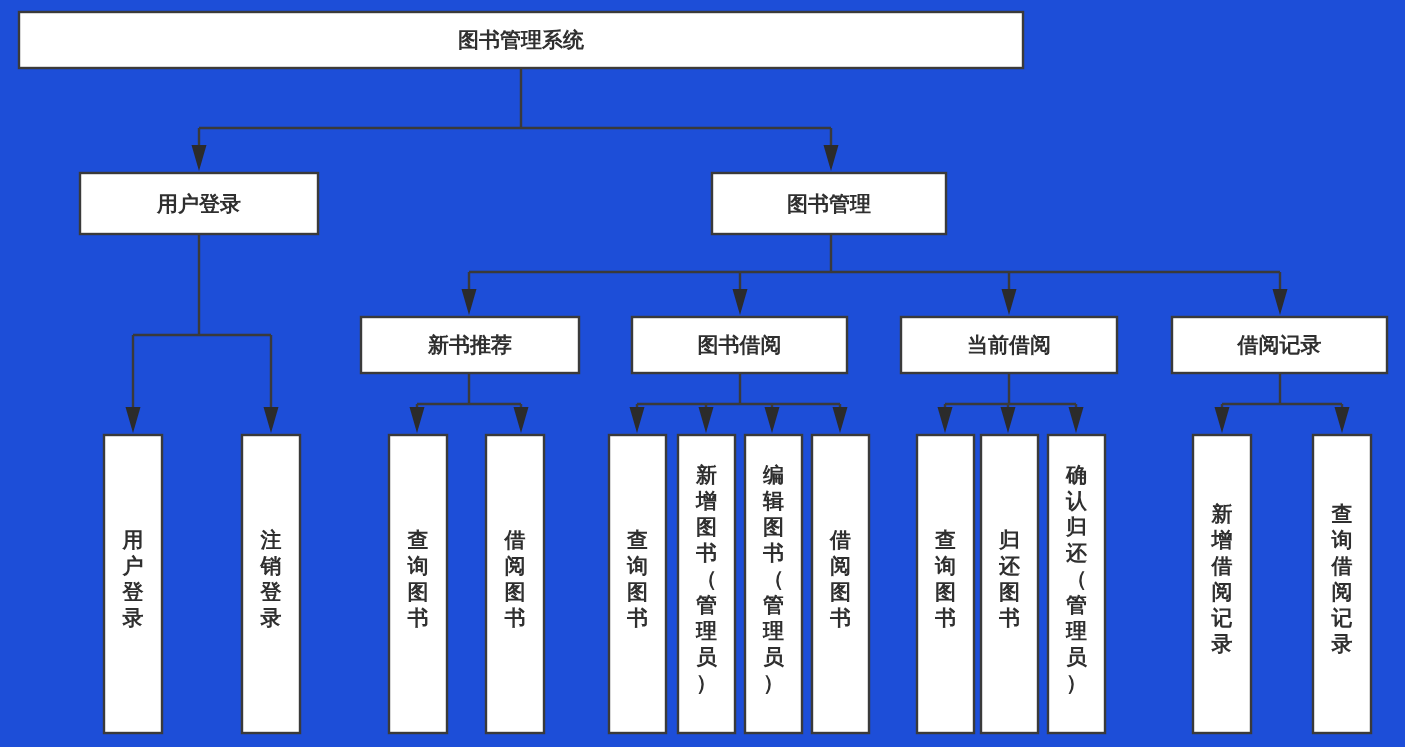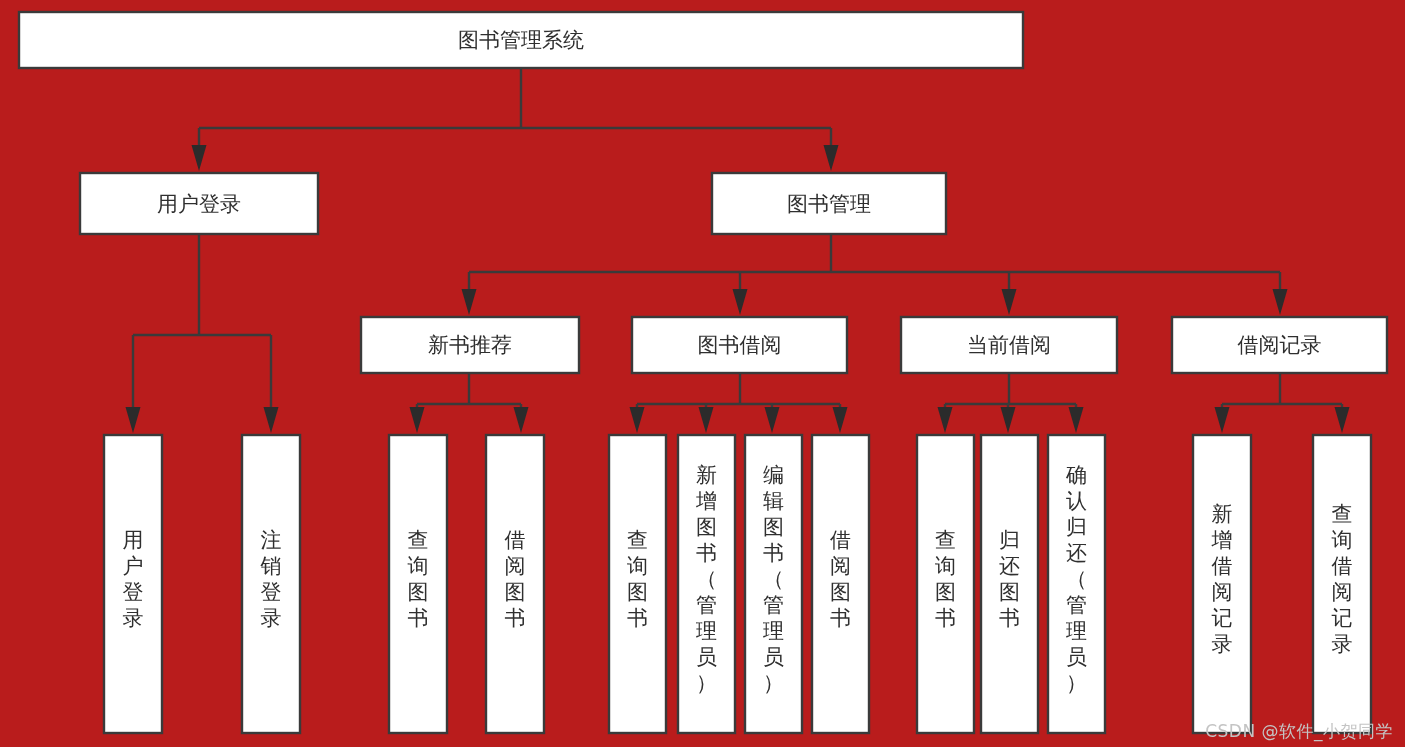--- a/index.html
+++ b/index.html
@@ -11,21 +11,22 @@
   body {
     width: 1405px;
     height: 747px;
     overflow: hidden;
     font-family: "DejaVu Sans", "Liberation Sans", sans-serif;
   }
   #diagram-root {
     position: relative;
     width: 1405px;
     height: 747px;
-    background: #b91c1c;
+    background: #1d4ed8;
+    font-weight: bold;
   }
   svg#tree-svg {
     position: absolute;
     left: 0;
     top: 0;
     width: 1405px;
     height: 747px;
     display: block;
   }
   .node-box {
@@ -203,14 +204,13 @@
         <g>
           <rect x="1193" y="435" width="58" height="298" class="node-box"></rect>
           <text x="1222" y="0" class="node-label-vertical"><tspan x="1222" y="521">新</tspan><tspan x="1222" y="547">增</tspan><tspan x="1222" y="573">借</tspan><tspan x="1222" y="599">阅</tspan><tspan x="1222" y="625">记</tspan><tspan x="1222" y="651">录</tspan></text>
         </g>
         <g>
           <rect x="1313" y="435" width="58" height="298" class="node-box"></rect>
           <text x="1342" y="0" class="node-label-vertical"><tspan x="1342" y="521">查</tspan><tspan x="1342" y="547">询</tspan><tspan x="1342" y="573">借</tspan><tspan x="1342" y="599">阅</tspan><tspan x="1342" y="625">记</tspan><tspan x="1342" y="651">录</tspan></text>
         </g>
       </g>
   </svg>
-  <div class="watermark">CSDN @软件_小贺同学</div>
 </div>
 
 </body></html>

